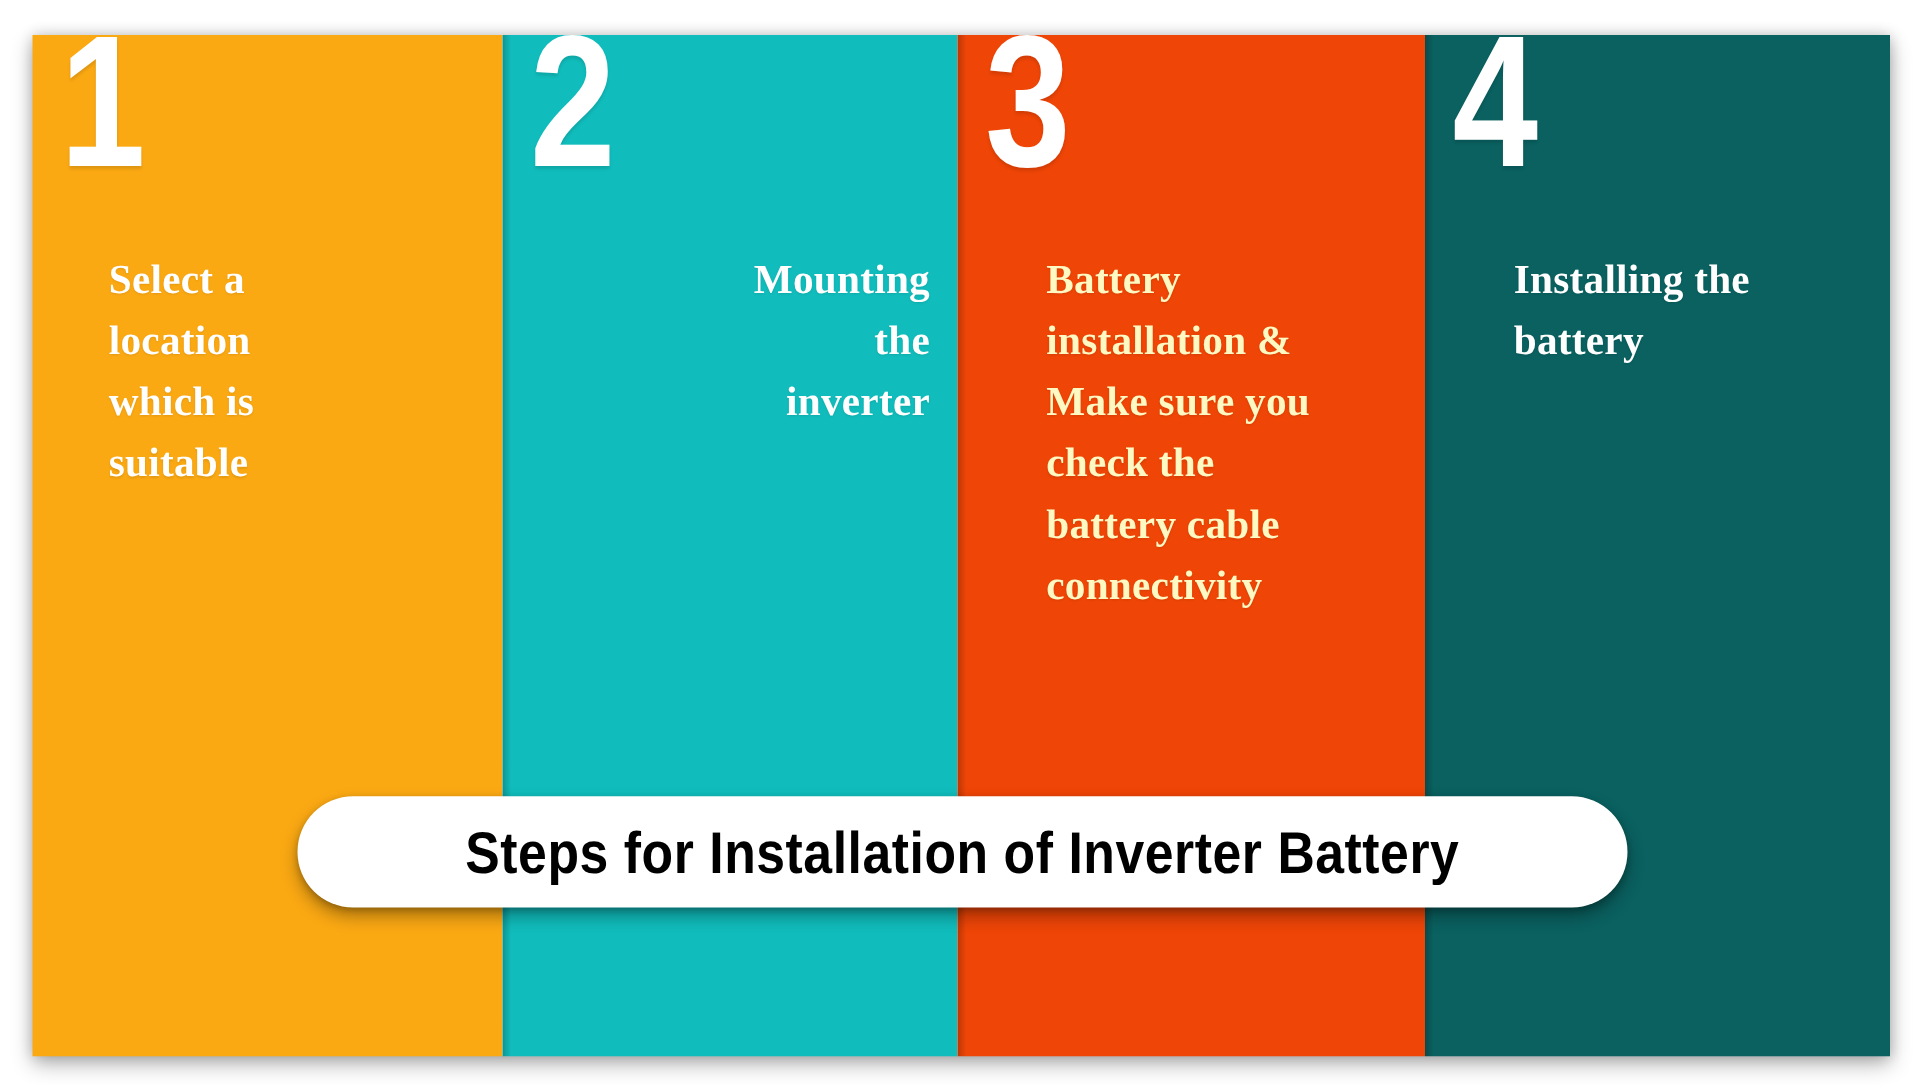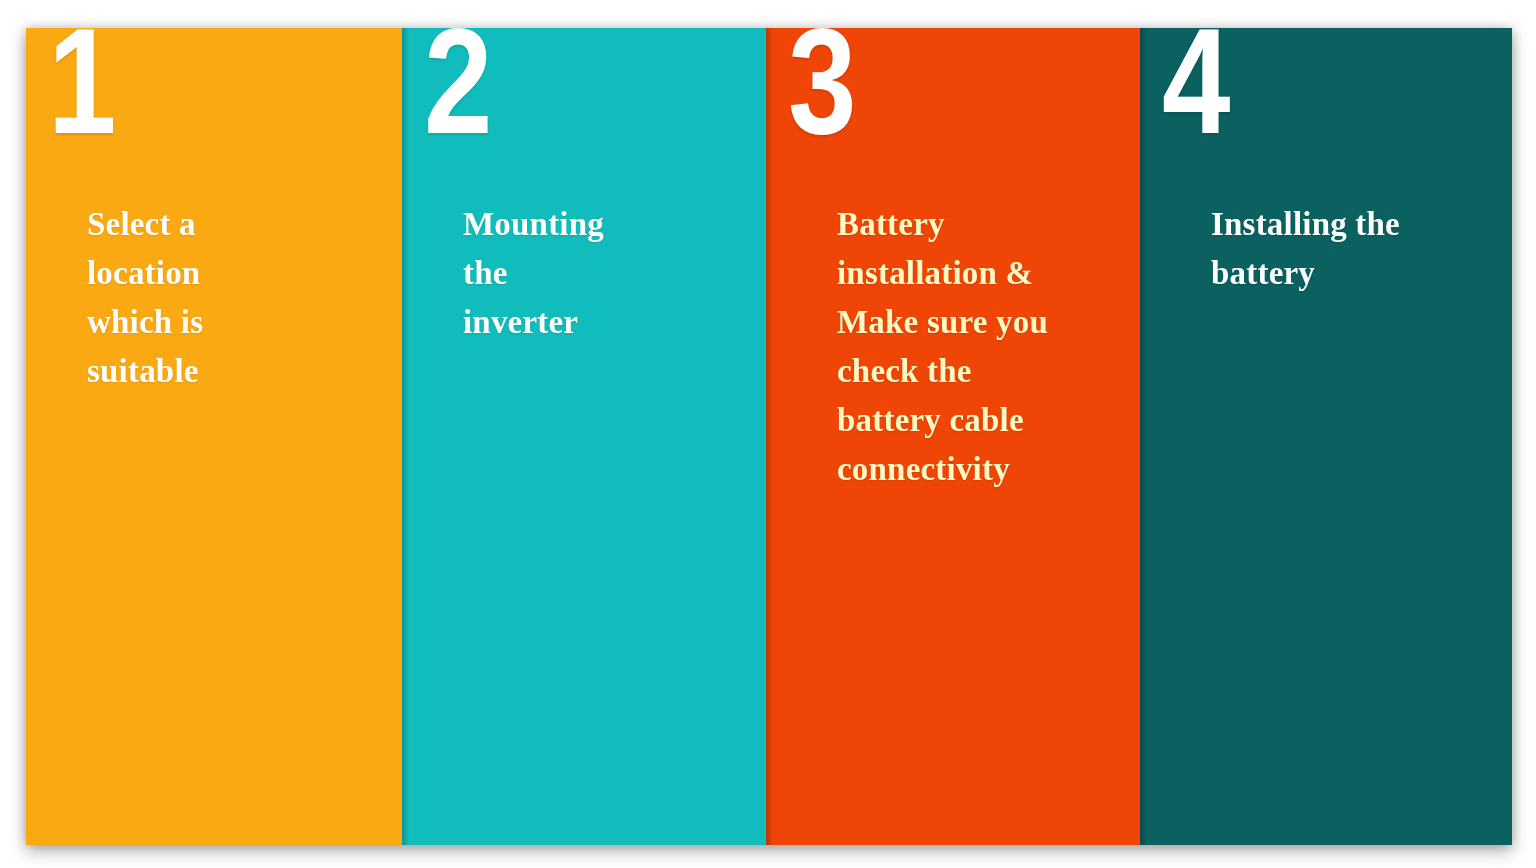--- a/index.html
+++ b/index.html
@@ -134,21 +134,21 @@
     <div class="step-panel p1" style="background: rgb(251, 169, 19);">
       <div class="step-number" style="color: rgb(255, 255, 255);">1</div>
       <div class="step-text" style="color: rgb(255, 255, 255);">Select a
 location
 which is
 suitable</div>
     </div>
 
     <div class="step-panel p2" style="background: rgb(16, 189, 188);">
       <div class="step-number" style="color: rgb(255, 255, 255);">2</div>
-      <div class="step-text" style="color: rgb(255, 255, 255);">Mounting
+      <div class="step-text" style="color: rgb(255, 255, 255); text-align: right;">Mounting
 the
 inverter</div>
     </div>
 
     <div class="step-panel p3" style="background: rgb(239, 69, 7);">
       <div class="step-number" style="color: rgb(255, 255, 255);">3</div>
       <div class="step-text" style="color: #fef9c3;">Battery
 installation &amp;
 Make sure you
 check the
@@ -157,14 +157,17 @@
     </div>
 
     <div class="step-panel p4" style="background: rgb(10, 97, 96);">
       <div class="step-number" style="color: rgb(255, 255, 255);">4</div>
       <div class="step-text" style="color: rgb(255, 255, 255);">Installing the
 battery</div>
     </div>
 
   </div>
 
+  <div class="title-pill" style="background: rgb(255, 255, 255);">
+    <span class="title-pill-text" style="color: rgb(0, 0, 0);">Steps for Installation of Inverter Battery</span>
+  </div>
 
 </div>
 
 </body></html>

